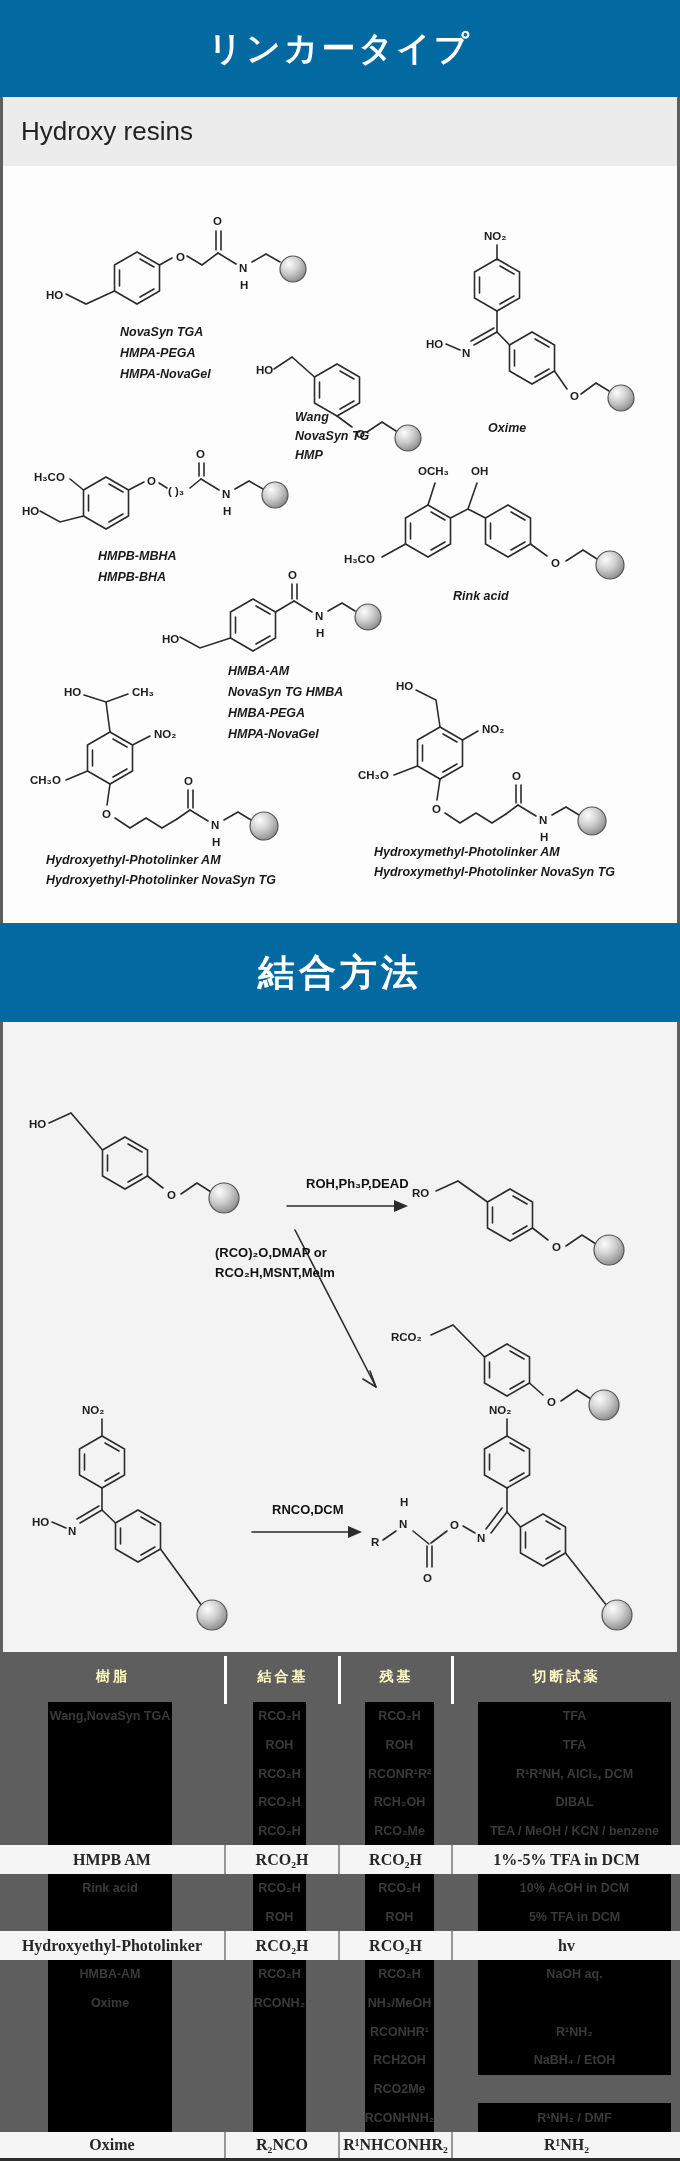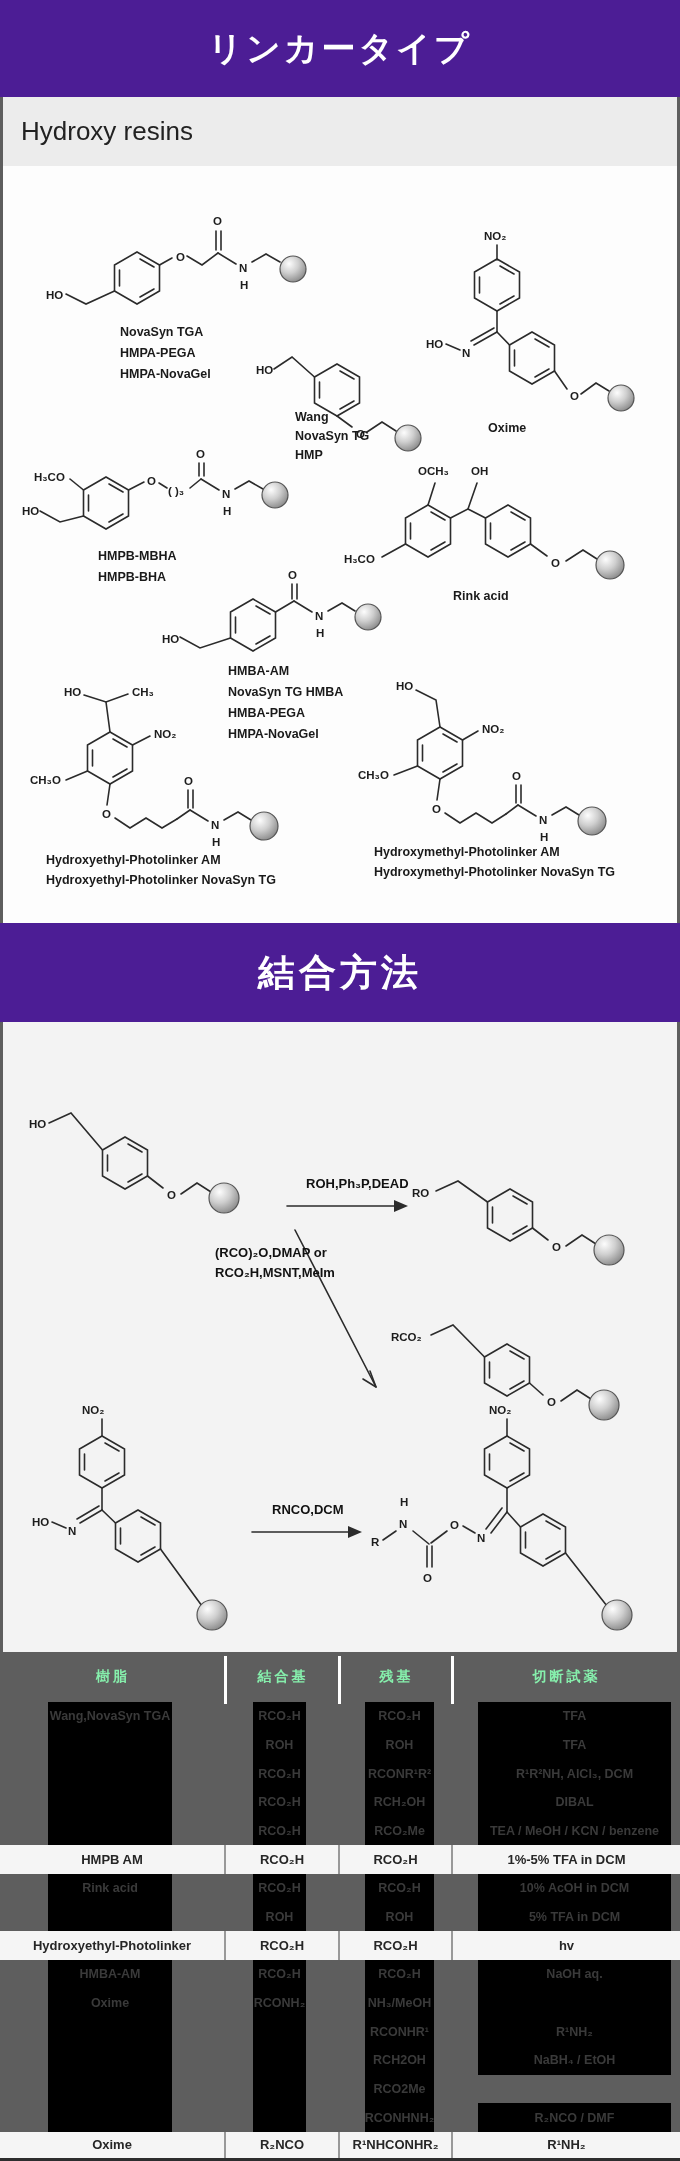--- a/index.html
+++ b/index.html
@@ -1,50 +1,50 @@
 <!DOCTYPE html>
 <html><head>
 <meta charset="utf-8">
 <style>
   html,body{margin:0;padding:0;background:#444;}
   #page{position:relative;width:680px;height:2161px;margin:0 auto;background:#5e5e5e;
         font-family:"Liberation Sans","DejaVu Sans",sans-serif;overflow:hidden;}
   .banner{position:absolute;left:0;width:680px;display:flex;align-items:center;justify-content:center;
-          background:#4c1d95;color:#fff;font-weight:bold;}
+          background:#0369a1;color:#fff;font-weight:bold;}
   #banner1{top:0;height:97px;font-size:34px;letter-spacing:3px;}
   #banner2{top:923px;height:99px;font-size:37px;letter-spacing:4px;}
   #subtitle{position:absolute;top:97px;left:3px;width:674px;height:69px;background:#ececec;
             display:flex;align-items:center;padding-left:18px;box-sizing:border-box;
             font-size:26px;color:#222;}
   #panel1{position:absolute;top:166px;left:3px;width:674px;height:757px;background:#fdfdfd;}
   #panel2{position:absolute;top:1022px;left:3px;width:674px;height:630px;background:#f3f3f3;}
   .sblock{position:absolute;}
   svg.struct{overflow:visible;}
   svg.struct path, svg.struct line, svg.struct use{stroke:#2b2b2b;stroke-width:1.6;fill:none;stroke-linecap:round;}
   svg.struct text{fill:#1c1c1c;font:bold 11.5px "Liberation Sans","DejaVu Sans",sans-serif;stroke:none;}
   svg.struct circle.bead{stroke:#555;stroke-width:1.2;}
-  .slabels{position:absolute;}
+  .slabels{position:absolute;font-style:italic;}
   .sname{font-weight:bold;font-size:12.5px;color:#1a1a1a;line-height:21px;white-space:nowrap;}
   .rlabel{position:absolute;font-weight:bold;font-size:13px;color:#111;white-space:nowrap;line-height:20px;margin-left:20px;}
   
   #tablewrap{position:absolute;top:1652px;left:0;width:680px;height:509px;background:#5e5e5e;}
   #thead{display:flex;height:50px;align-items:center;}
-  .th{color:#86efac;font-weight:bold;font-size:14px;letter-spacing:3px;text-align:center;}
+  .th{color:#fef9c3;font-weight:bold;font-size:14px;letter-spacing:3px;text-align:center;}
   .c1{width:226px;}.c2{width:114px;}.c3{width:113px;}.c4{width:227px;}
   .vtick{position:absolute;top:4px;width:3px;height:48px;background:#fff;}
   #tbody{position:absolute;top:50px;left:0;width:680px;}
   .trow{display:flex;height:28.67px;}
   .trow.last{height:26px;border-bottom:3px solid #2d2d2d;}
   .td{position:relative;height:100%;}
   .pill{position:absolute;top:0;bottom:0;background:#000;color:#3a3a3a;font-weight:bold;font-size:12.5px;
         display:flex;align-items:center;justify-content:center;white-space:nowrap;}
   .p1{left:48px;width:124px;}.p2{left:27px;width:53px;}.p3{left:25px;width:69px;}.p4{left:25px;width:193px;}
   .trow.white{background:#f5f5f5;}
   .trow.white .td{display:flex;align-items:center;justify-content:center;color:#262626;
-                  font-weight:bold;font-size:13px;white-space:nowrap;box-sizing:border-box;}
+                  font-weight:bold;font-size:16px;white-space:nowrap;box-sizing:border-box;font-family:Liberation Serif, serif;}
   .trow.white .td.c1,.trow.white .td.c2,.trow.white .td.c3{border-right:2px solid #999;}
 </style>
 </head>
 <body>
 
 <svg width="0" height="0" style="position:absolute" aria-hidden="true">
   <defs>
     <g id="hexg">
       <path d="M0,-26 L22.5,-13 L22.5,13 L0,26 L-22.5,13 L-22.5,-13 Z"></path>
       <path d="M3,-19 L17,-11 M17,11 L3,19 M-17.5,8 L-17.5,-8"></path>
@@ -551,21 +551,21 @@
         <div class="td c1">
             <span class="pill p1"></span>
           </div>
         <div class="td c2">
             <span class="pill p2"></span>
           </div>
         <div class="td c3">
             <span class="pill p3">RCONHNH₂</span>
           </div>
         <div class="td c4">
-            <span class="pill p4">R₂NCO / DMF</span>
+            <span class="pill p4">R¹NH₂ / DMF</span>
           </div>
       </div>
       <div class="trow white last">
         <div class="td c1">Oxime</div>
         <div class="td c2">R₂NCO</div>
         <div class="td c3">R¹NHCONHR₂</div>
         <div class="td c4">R¹NH₂</div>
       </div>
     </div>
   </div>

